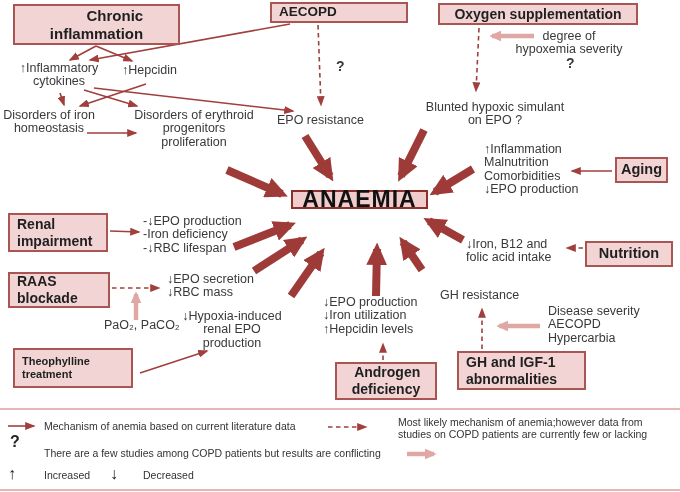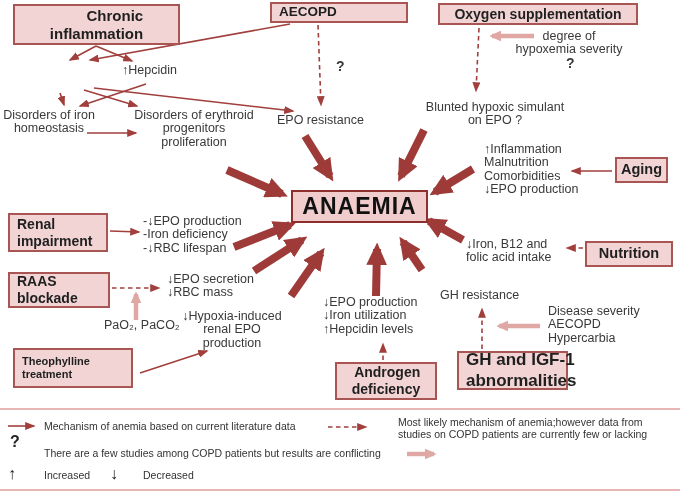--- a/index.html
+++ b/index.html
@@ -88,24 +88,26 @@
   <div class="box bc" style="left:615px;top:157px;width:53px;height:26px;font-size:14.5px;">Aging</div>
   <div class="box bc" style="left:585px;top:241px;width:88px;height:26px;font-size:14.5px;">Nutrition</div>
   <div class="box bl" style="left:8px;top:213px;width:100px;height:39px;font-size:14px;">Renal
 impairment</div>
   <div class="box bl" style="left:8px;top:272px;width:102px;height:36px;font-size:14px;">RAAS
 blockade</div>
   <div class="box bl" style="left:13px;top:348px;width:120px;height:40px;font-size:11px;">Theophylline
 treatment</div>
   <div class="box bc" style="left:335px;top:362px;width:102px;height:38px;font-size:14px;">Androgen
 deficiency</div>
-  <div class="box bl" style="left:457px;top:351px;width:111px;height:39px;font-size:17px;">GH and IGF-1
+  <div class="box bl" style="left:457px;top:351px;width:129px;height:39px;font-size:14px;">GH and IGF-1
 abnormalities</div>
-  <div class="box bc anaemia" style="left:291px;top:190px;width:137px;height:33px;">ANAEMIA</div>
+  <div class="box bc anaemia" style="left:291px;top:190px;width:137px;height:19px;">ANAEMIA</div>
 
+  <div class="lbl cx" style="left:59px;top:62px;">↑Inflammatory
+cytokines</div>
   <div class="lbl" style="left:122px;top:64px;">↑Hepcidin</div>
   <div class="lbl cx" style="left:49px;top:109px;">Disorders of iron
 homeostasis</div>
   <div class="lbl cx" style="left:194px;top:109px;">Disorders of erythroid
 progenitors
 proliferation</div>
   <div class="lbl" style="left:277px;top:114px;">EPO resistance</div>
   <div class="qm" style="left:336px;top:58px;">?</div>
   <div class="lbl cx" style="left:569px;top:30px;">degree of
 hypoxemia severity</div>

